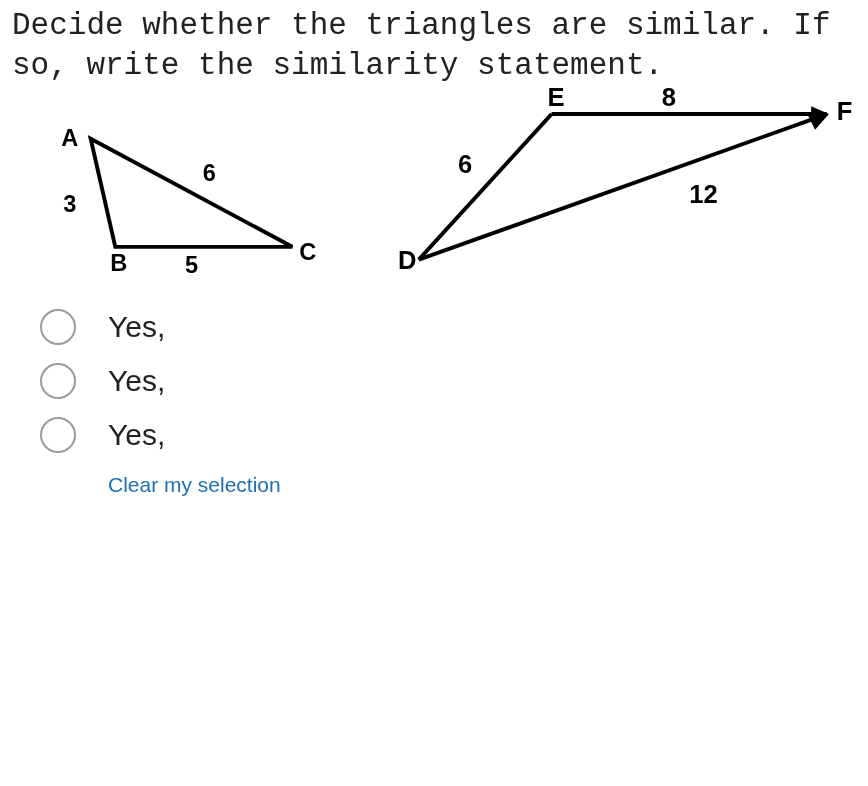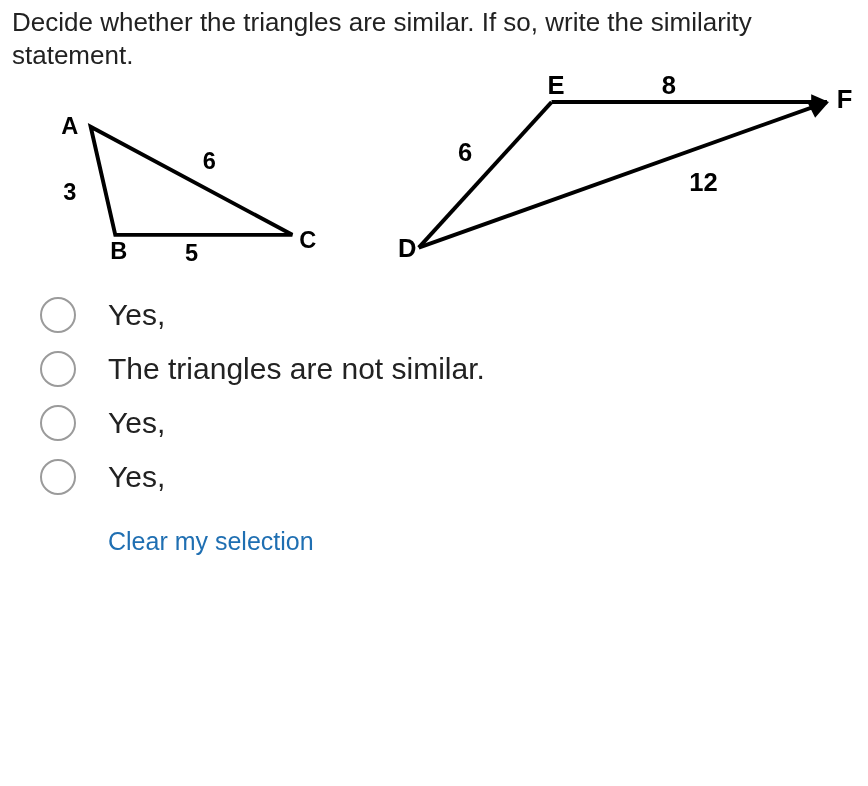--- a/index.html
+++ b/index.html
@@ -6,25 +6,26 @@
   body {
     font-family: Arial, Helvetica, sans-serif;
     background: #fff;
     color: #222;
     width: 868px;
     height: 786px;
     padding: 0 12px;
     overflow: hidden;
   }
   .prompt {
-    font-size: 26px;
+    font-size: 31px;
     line-height: 1.28;
     margin-top: 6px;
     margin-bottom: 4px;
     font-weight: 400;
+    font-family: Liberation Mono, monospace;
   }
   .figures-row {
     display: flex;
     align-items: flex-start;
     gap: 8px;
     margin-bottom: 36px;
     margin-top: -6px;
   }
   .fig { display: inline-block; }
   .options {
@@ -69,22 +70,22 @@
     margin-right: 1px;
   }
   .sim {
     font-style: normal;
     font-size: 28px;
     margin: 0 6px;
     letter-spacing: 0;
   }
   .clear {
     margin-left: 96px;
-    margin-top: 32px;
-    font-size: 25px;
+    margin-top: 20px;
+    font-size: 21px;
     color: #1f6fb2;
   }
 </style>
 </head>
 <body>
 
 <div class="prompt">Decide whether the triangles are similar. If so, write the similarity statement.</div>
 
 <div class="figures-row">
 
@@ -123,26 +124,20 @@
 
 <div class="options">
 
   <div class="option">
     <div class="radio"></div>
     <div class="option-label">
       <span>Yes, </span>
     </div>
   </div>
 
-  <div class="option">
-    <div class="radio"></div>
-    <div class="option-label">
-      <span>The triangles are not similar.</span>
-    </div>
-  </div>
 
   <div class="option">
     <div class="radio"></div>
     <div class="option-label">
       <span>Yes, </span>
     </div>
   </div>
 
   <div class="option">
     <div class="radio"></div>

